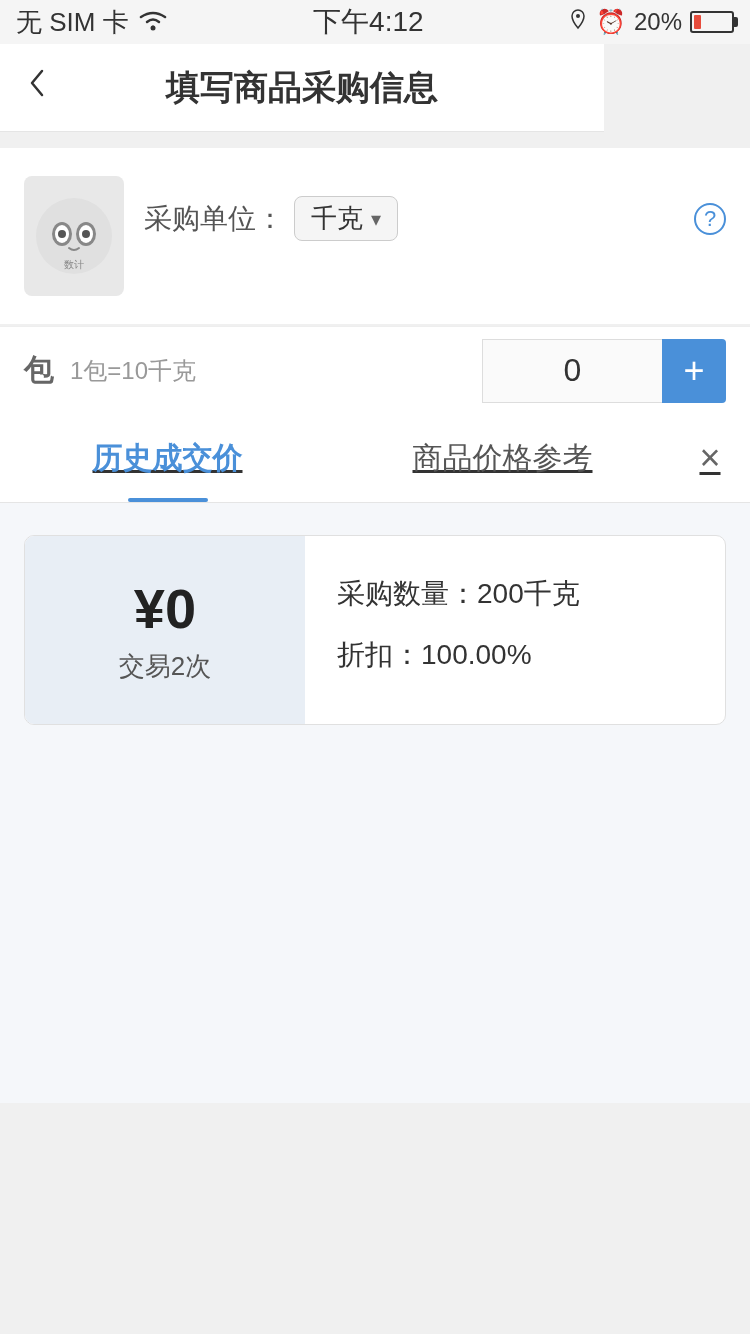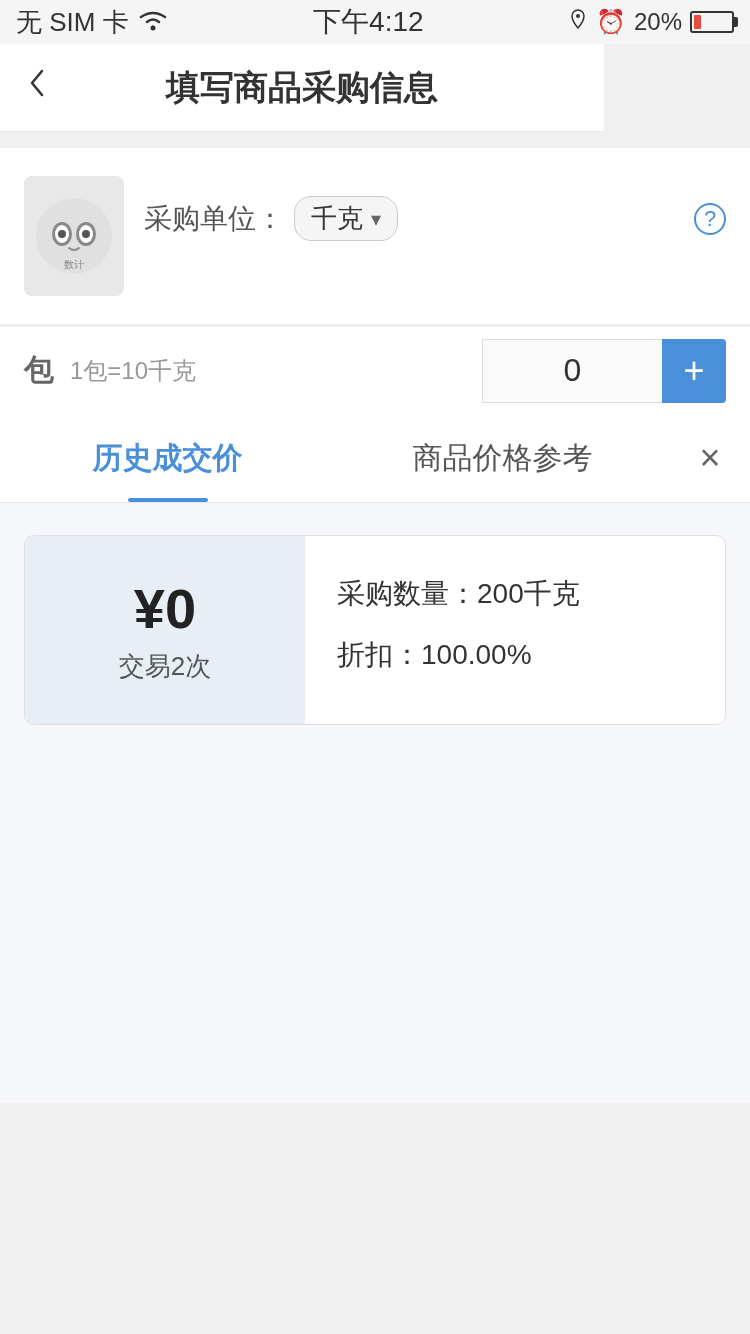--- a/index.html
+++ b/index.html
@@ -151,21 +151,21 @@
     }
     .unit-label {
       display: flex;
       align-items: center;
       gap: 10px;
       font-size: 28px;
       color: #555;
     }
     .unit-select {
       border: 1px solid #ccc;
-      border-radius: 17px;
+      border-radius: 8px;
       padding: 4px 16px;
       font-size: 26px;
       color: #333;
       background: #f5f5f5;
       display: flex;
       align-items: center;
       gap: 8px;
       cursor: pointer;
     }
     .dropdown-arrow {
@@ -253,20 +253,21 @@
     
     .tabs-section {
       background: #fff;
       border-bottom: 1px solid #e5e5e5;
     }
     .tabs-row {
       display: flex;
       align-items: center;
       height: 88px;
       position: relative;
+      text-decoration: underline;
     }
     .tab-item {
       flex: 1;
       display: flex;
       flex-direction: column;
       align-items: center;
       justify-content: center;
       height: 100%;
       cursor: pointer;
       position: relative;

